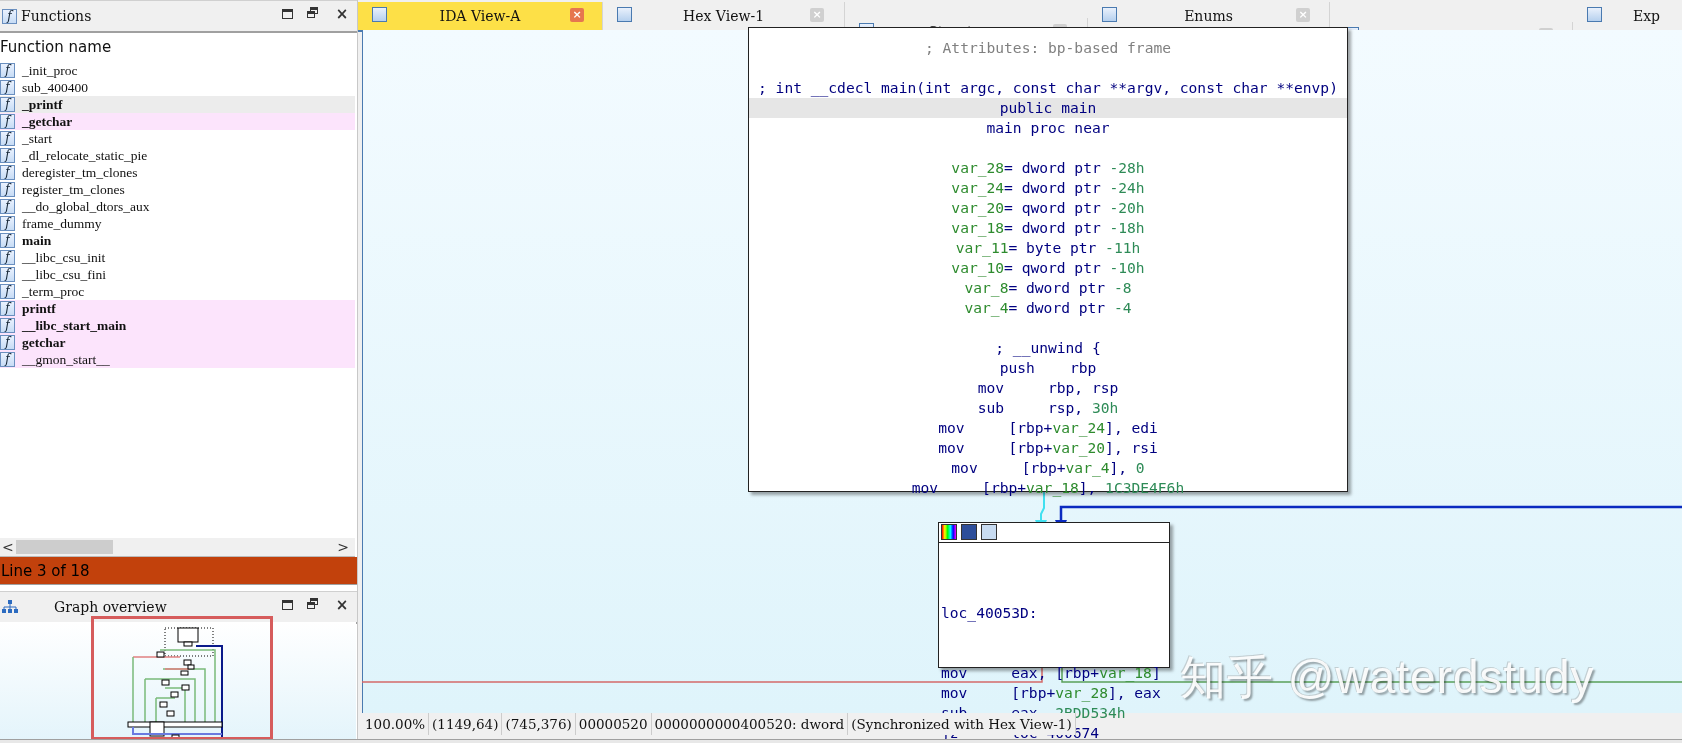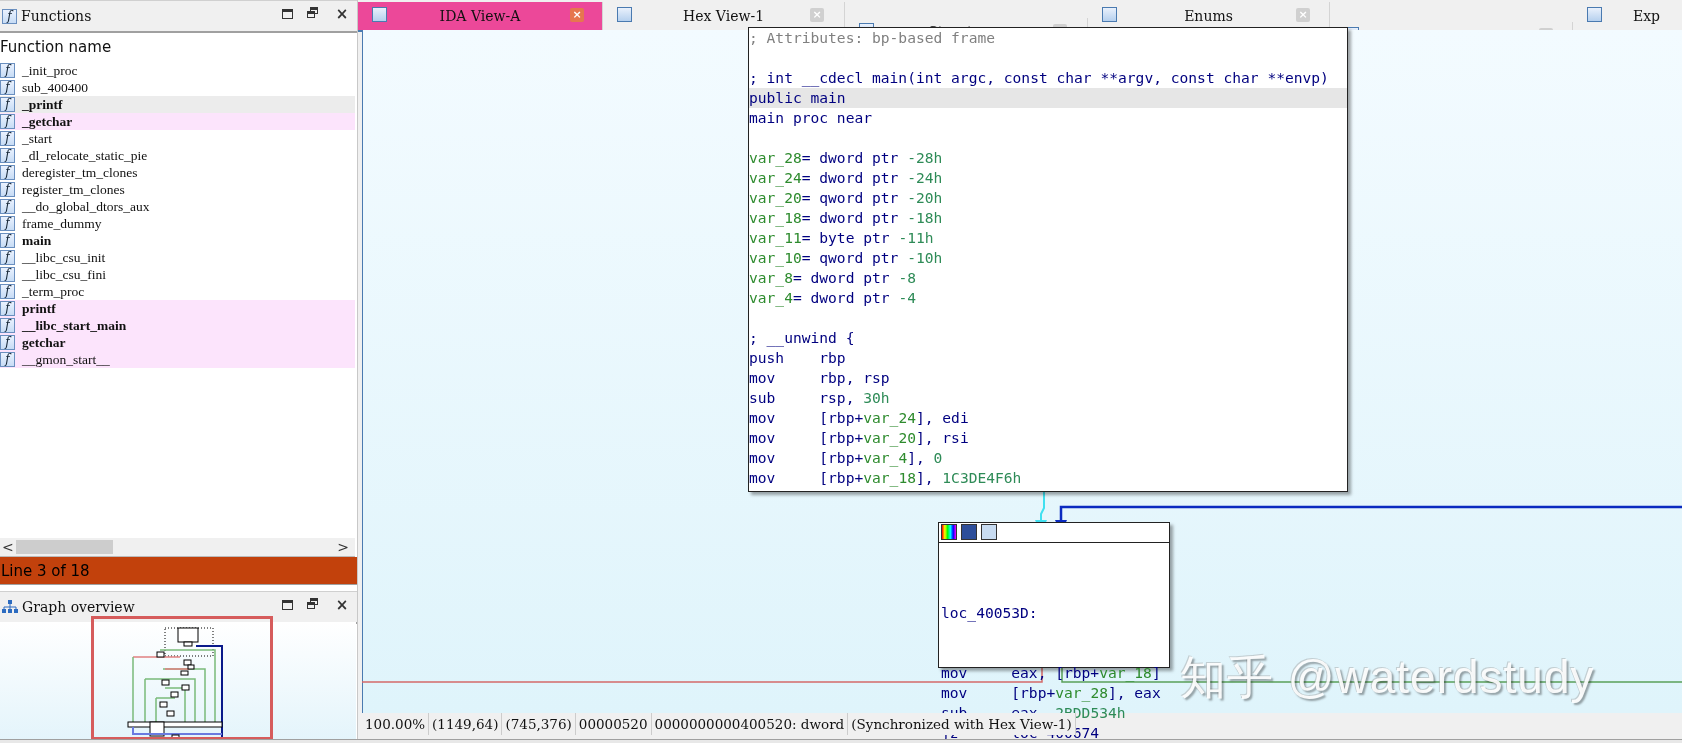--- a/index.html
+++ b/index.html
@@ -36,21 +36,21 @@
   #linestat { left:0; top:557px; width:357px; height:28px; background:#c2410c; border-bottom:1px solid #a0a0a0;
               font-family:"DejaVu Sans","Liberation Sans",sans-serif; font-size:15px; line-height:28px; padding-left:1px; box-sizing:border-box; }
 
   #overview { left:0; top:622px; width:356px; height:121px; background:linear-gradient(#ffffff,#e3f4fb); }
   #ov-frame { left:91px; top:616px; width:182px; height:124px; border:3px solid #d65c5c; box-sizing:border-box; }
 
   
   #tabs { left:358px; top:0; width:1324px; height:30px; background:#f0f0f0; border-bottom:2px solid #4a7ab0; }
   .tab { position:absolute; top:2px; height:27px; display:flex; align-items:center; font-size:14px; color:#111;
          border-right:1px solid #d4d4d4; }
-  .tab.active { background:#ec4899; height:28px; }
+  .tab.active { background:#fde047; height:28px; }
   .tab .ticon { position:absolute; left:14px; top:5px; width:15px; height:15px; border:1px solid #4a7ab0; background:linear-gradient(#e9f1fc,#b6d0ee); box-sizing:border-box;}
   .tab .tlabel { position:absolute; left:0; right:0; text-align:center; font-family:"DejaVu Serif","Liberation Serif",serif; }
   .tab .tclose { position:absolute; top:6px; width:14px; height:14px; background:#d0d0d0; border-radius:2px; color:#fff; font-size:11px; line-height:14px; text-align:center; font-family:"DejaVu Sans",sans-serif; font-weight:bold;}
   .tab.active .tclose { background:#e6764f; }
 
   
   #graph { left:362px; top:30px; width:1320px; height:683px; background:linear-gradient(#f3fbff,#dff4fb); border-left:1px solid #4a7ab0; }
   .asm { font-family:"DejaVu Sans Mono","Liberation Mono",monospace; font-size:14.6px; line-height:20px; white-space:pre; color:#000080; }
   .cmt { color:#808080; }
   .cmt2 { color:#00007f; }
@@ -163,21 +163,21 @@
     </div>
 
   <div id="hscroll" class="abs">
     <span class="arr" style="left:2px;">&lt;</span>
     <div class="thumb"></div>
     <span class="arr" style="right:6px;">&gt;</span>
   </div>
 
   <div id="linestat" class="abs">Line 3 of 18</div>
 
-  <div class="panel-title" style="top:591px;">
+  <div class="panel-title" style="top:591px;gap:32px;">
     <svg width="16" height="14" style="margin-left:2px;">
       <rect x="6" y="0" width="4" height="4" fill="#2c6bc0"></rect>
         <rect x="0" y="9" width="4" height="4" fill="#2c6bc0"></rect>
       <rect x="6" y="9" width="4" height="4" fill="#2c6bc0"></rect>
         <rect x="12" y="9" width="4" height="4" fill="#2c6bc0"></rect>
       <path d="M8 4v3M2 7h12M2 7v2M8 7v2M14 7v2" stroke="#2c6bc0" stroke-width="1"></path>
     </svg>
     <span class="ttl">Graph overview</span>
     <div class="win-btns">
       <span class="maxbox"></span>
@@ -259,21 +259,21 @@
 
   <path d="M1320 477 H699 V500" fill="none" stroke="#0a2ac0" stroke-width="2.5"></path>
   <polygon points="693,490 705,490 699,503" fill="#0a2ac0"></polygon>
 
   <path d="M680 636 V652 H0" fill="none" stroke="#d46a6a" stroke-width="1.5"></path>
 
   <path d="M700 636 V652 H1320" fill="none" stroke="#5aa05a" stroke-width="1.5"></path>
 </svg>
 
 <div id="blk1" class="blk">
-  <div id="blk1-lines" style="padding-top:0px;">
+  <div id="blk1-lines" style="padding-top:10px;text-align:center;">
       <div class="asm"><span class="cmt">; Attributes: bp-based frame</span></div>
       <div class="asm">&nbsp;</div>
       <div class="asm"><span class="cmt2">; int __cdecl main(int argc, const char **argv, const char **envp)</span></div>
       <div class="asm hl"><span>public main</span></div>
       <div class="asm"><span>main proc near</span></div>
       <div class="asm">&nbsp;</div>
       <div class="asm"><span class="var">var_28</span><span>= dword ptr </span><span class="num">-28h</span></div>
       <div class="asm"><span class="var">var_24</span><span>= dword ptr </span><span class="num">-24h</span></div>
       <div class="asm"><span class="var">var_20</span><span>= qword ptr </span><span class="num">-20h</span></div>
       <div class="asm"><span class="var">var_18</span><span>= dword ptr </span><span class="num">-18h</span></div>

